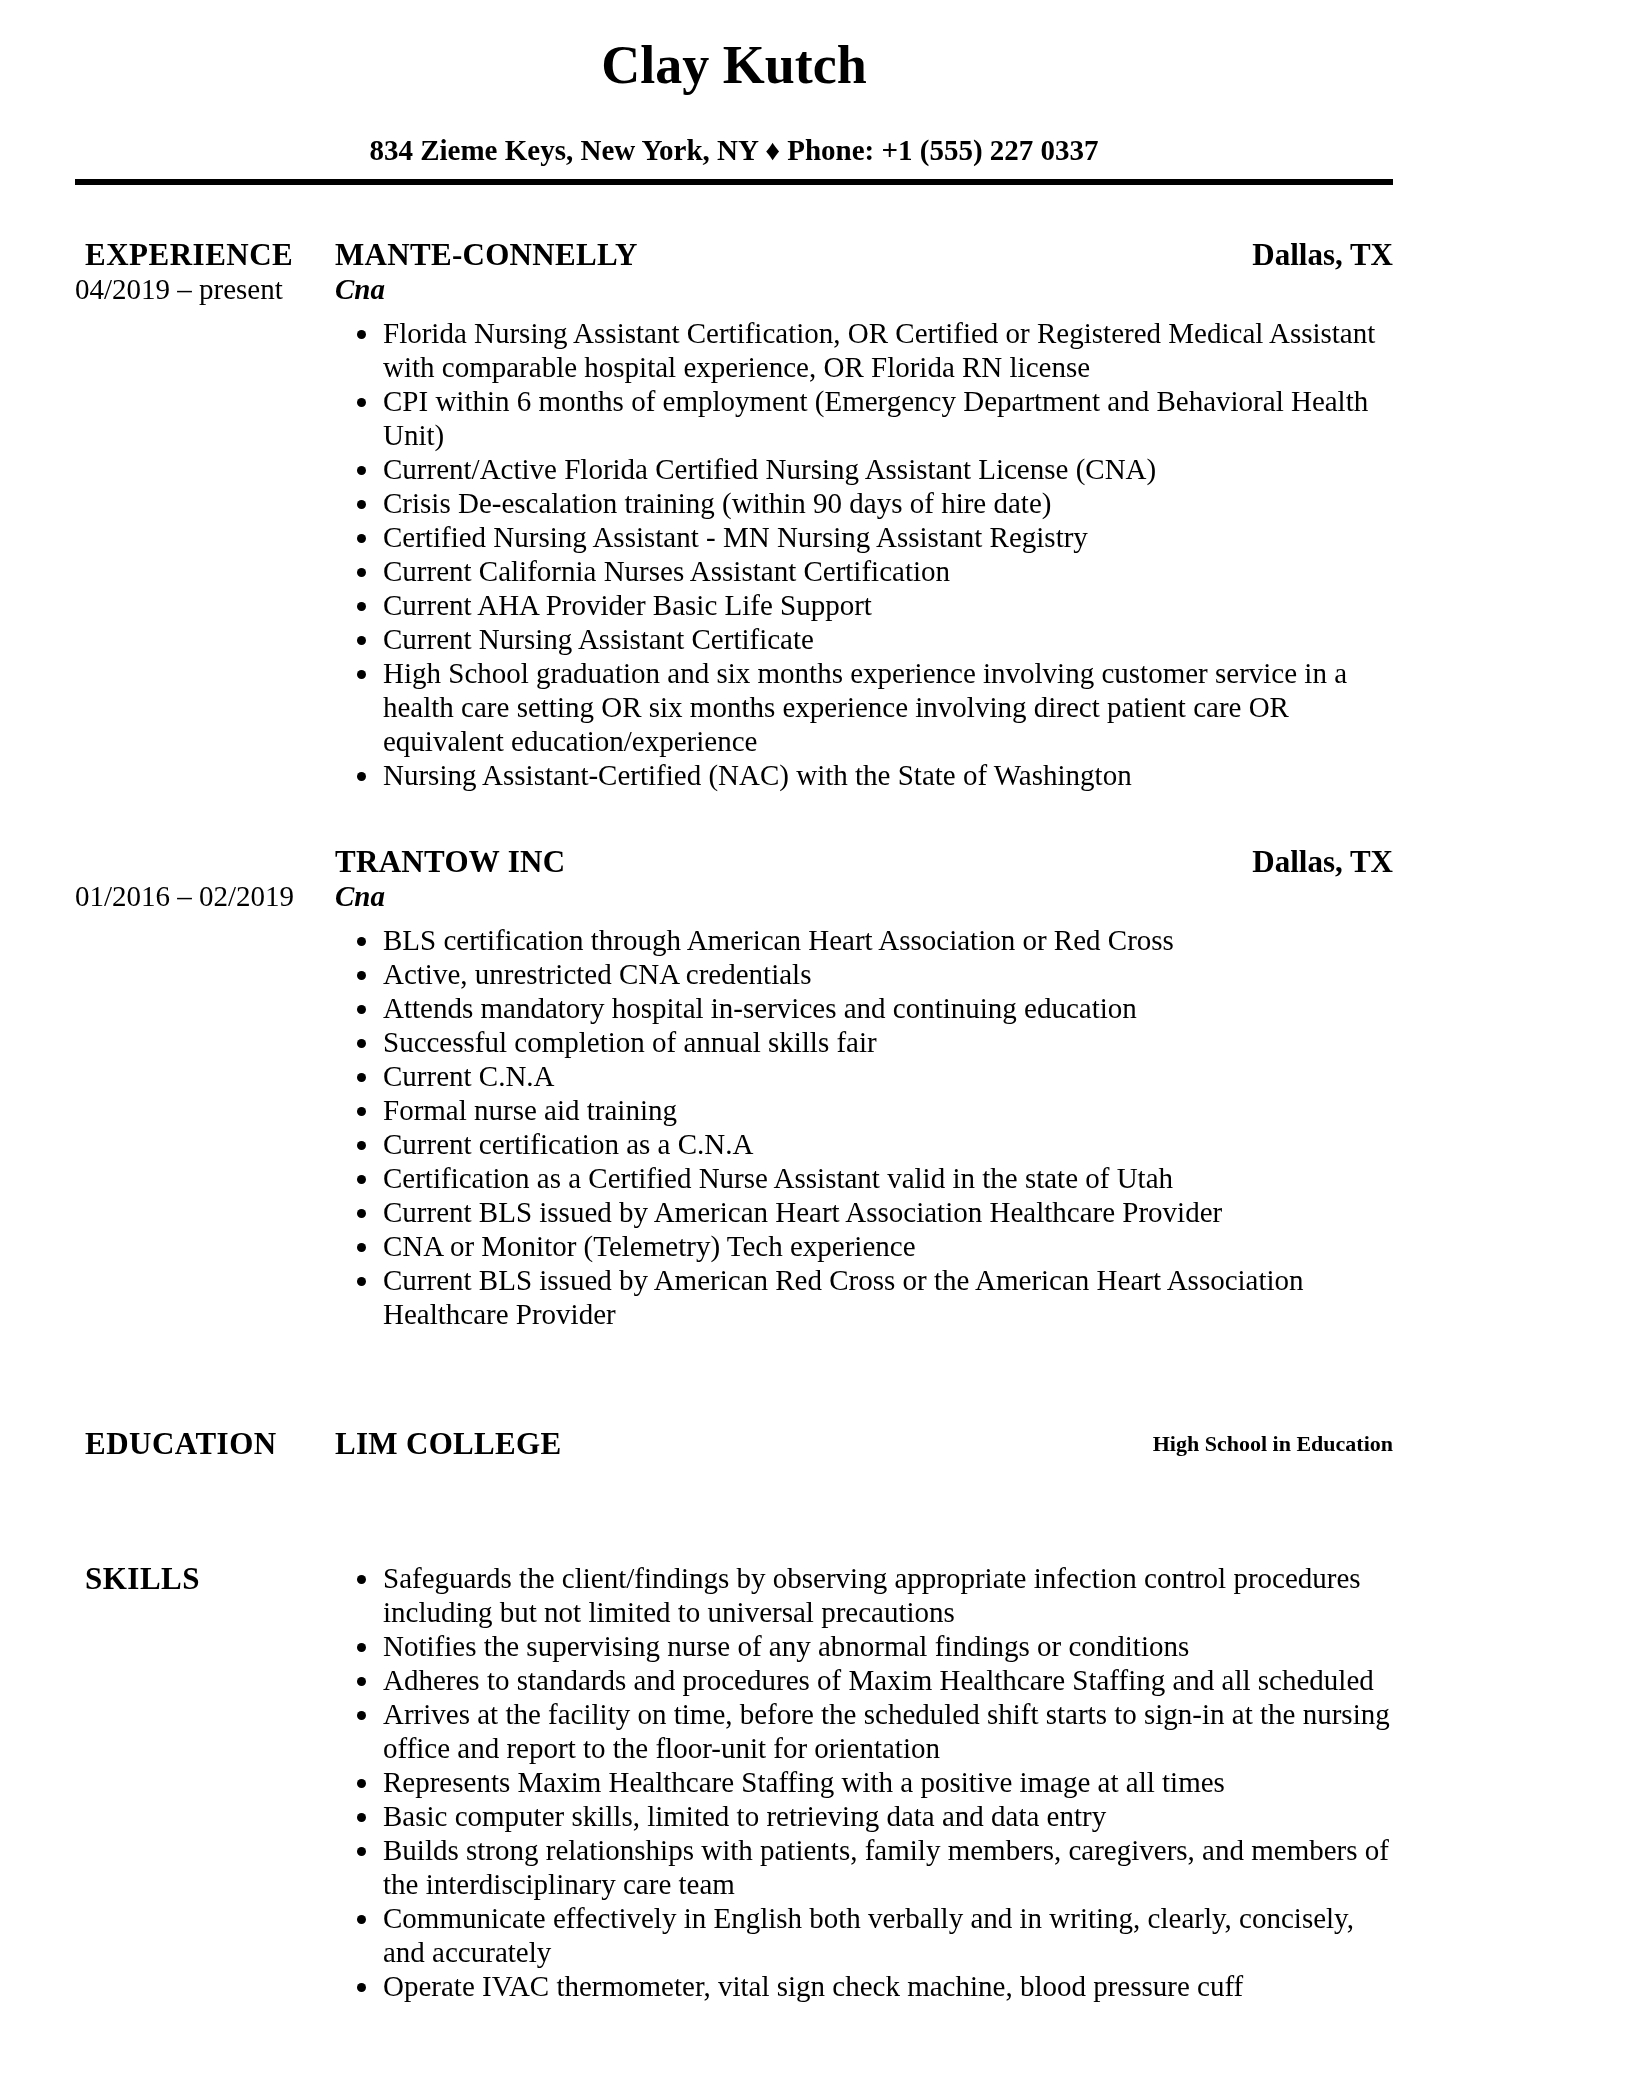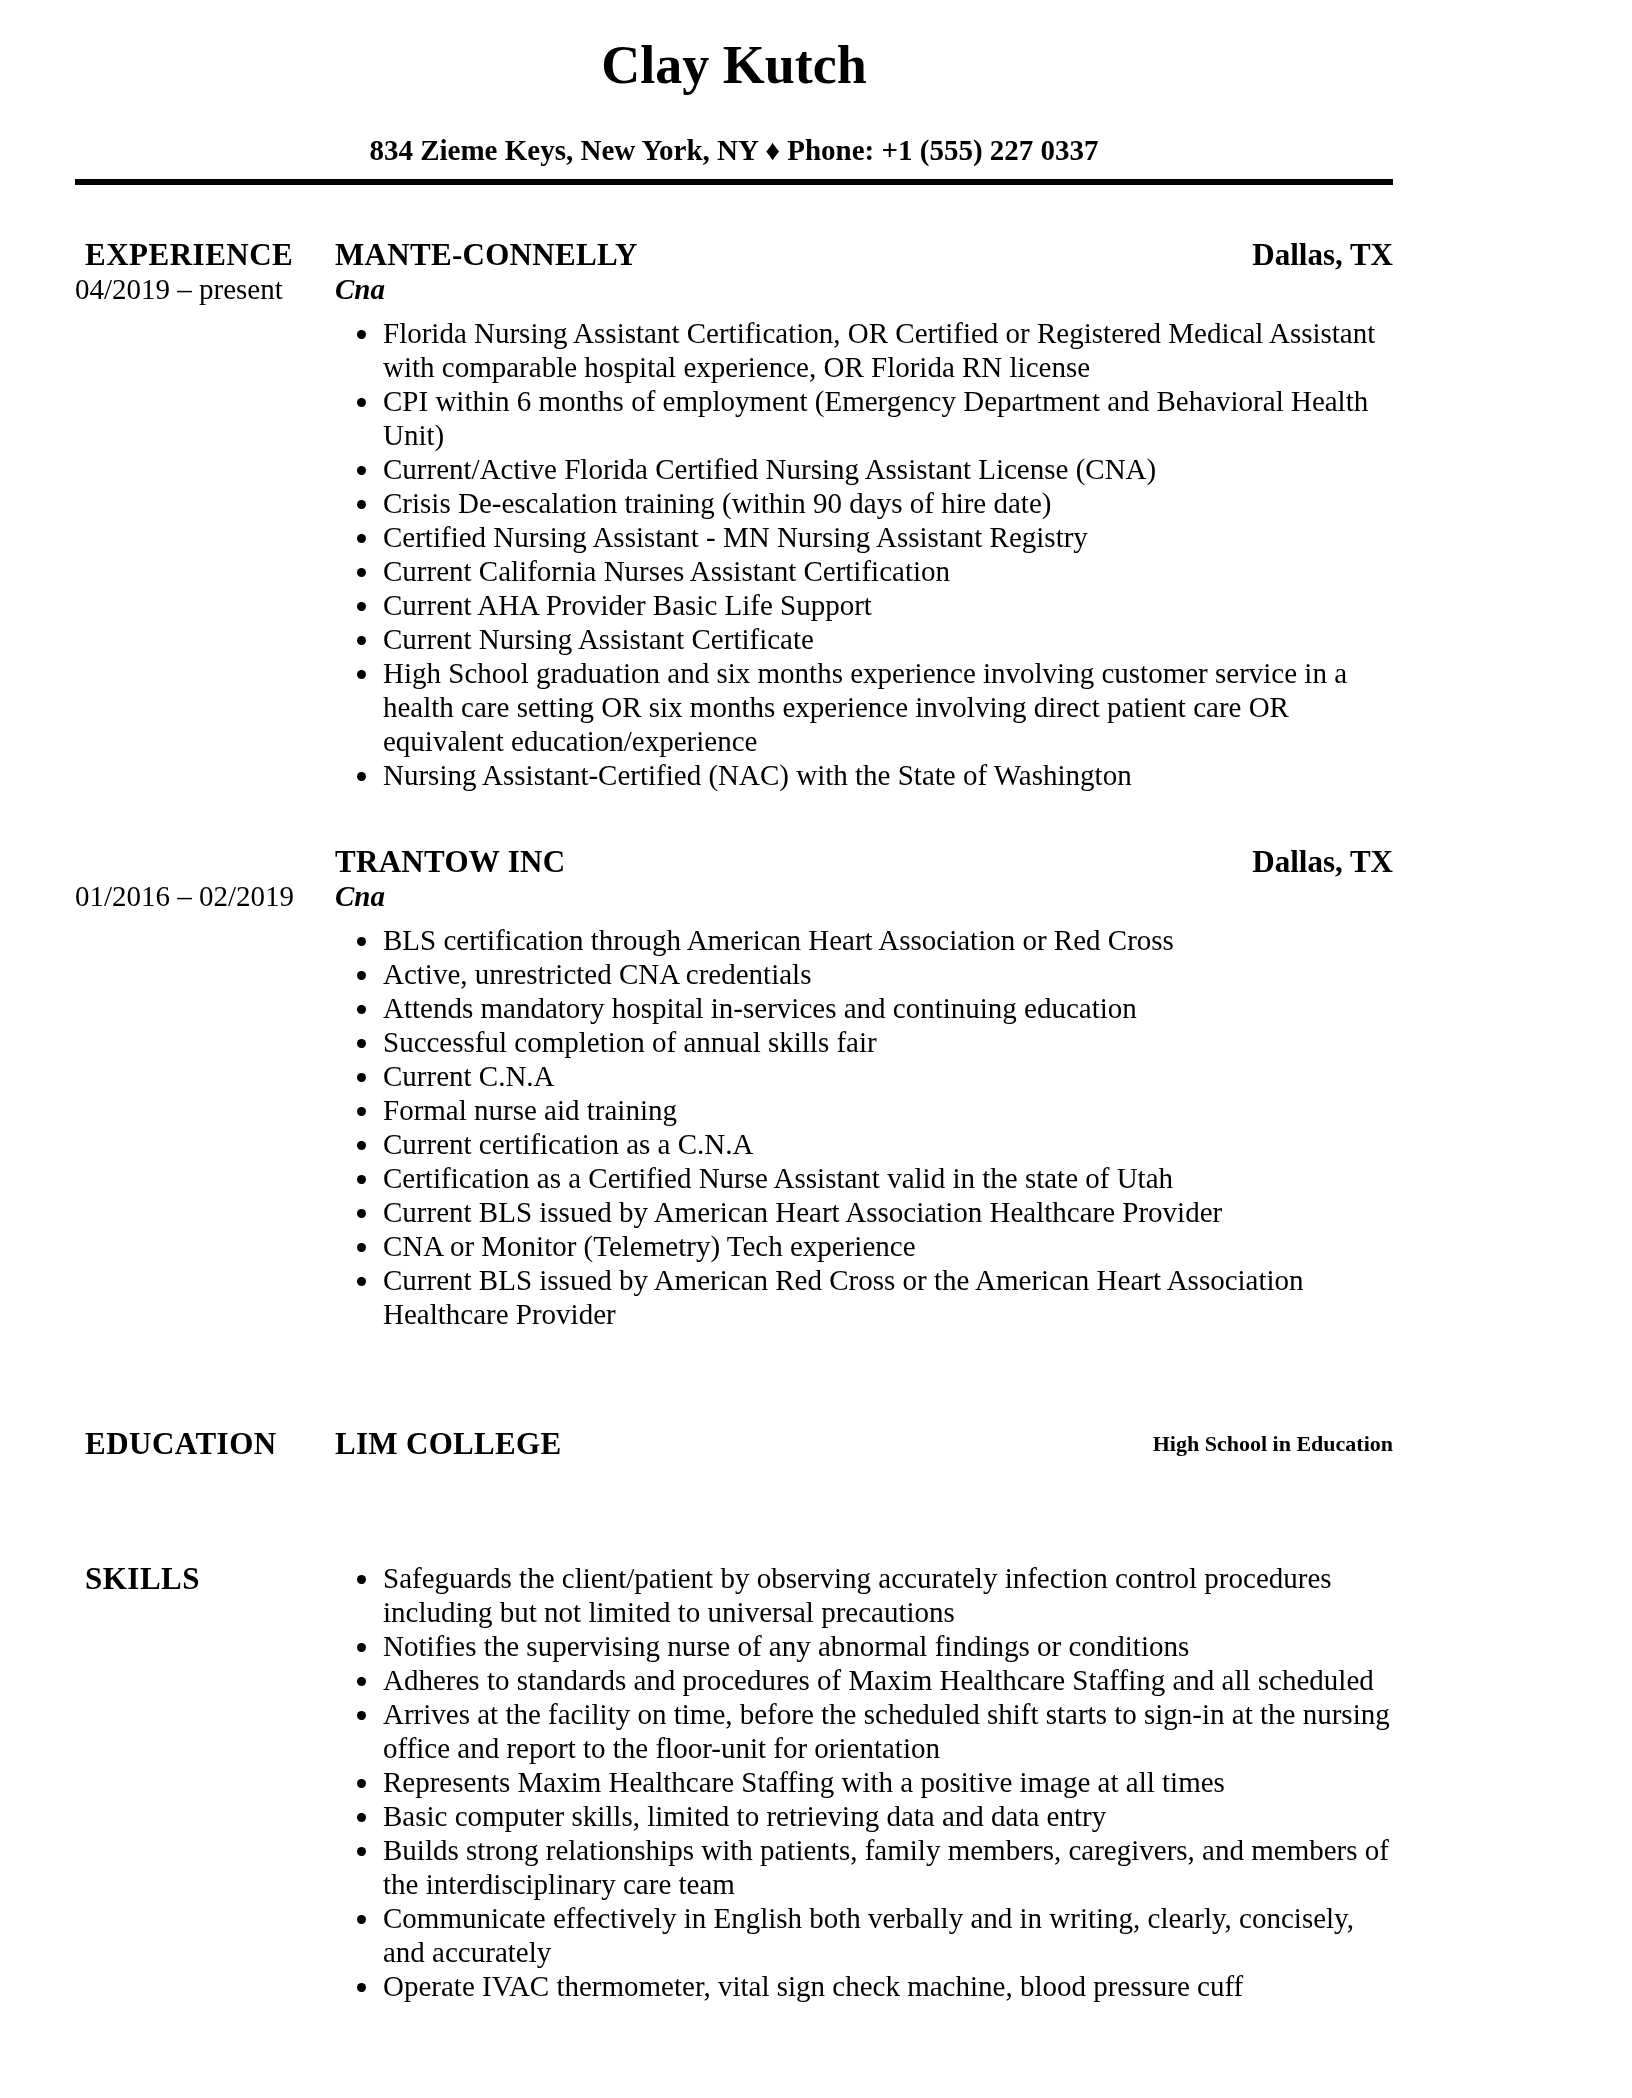--- a/index.html
+++ b/index.html
@@ -192,21 +192,21 @@
     </div>
   </section>
 
   <section class="row row-skills">
     <div class="aside">
       <div class="section-label">SKILLS</div>
     </div>
     <div class="content">
       <ul class="bullets">
 
-      <li>Safeguards the client/patient by observing accurately infection control procedures including but not limited to universal precautions</li>
+      <li>Safeguards the client/findings by observing appropriate infection control procedures including but not limited to universal precautions</li>
           <li>Notifies the supervising nurse of any abnormal findings or conditions</li>
           <li>Adheres to standards and procedures of Maxim Healthcare Staffing and all scheduled</li>
           <li>Arrives at the facility on time, before the scheduled shift starts to sign-in at the nursing office and report to the floor-unit for orientation</li>
           <li>Represents Maxim Healthcare Staffing with a positive image at all times</li>
           <li>Basic computer skills, limited to retrieving data and data entry</li>
           <li>Builds strong relationships with patients, family members, caregivers, and members of the interdisciplinary care team</li>
           <li>Communicate effectively in English both verbally and in writing, clearly, concisely, and accurately</li>
           <li>Operate IVAC thermometer, vital sign check machine, blood pressure cuff</li>
         </ul>
     </div>

